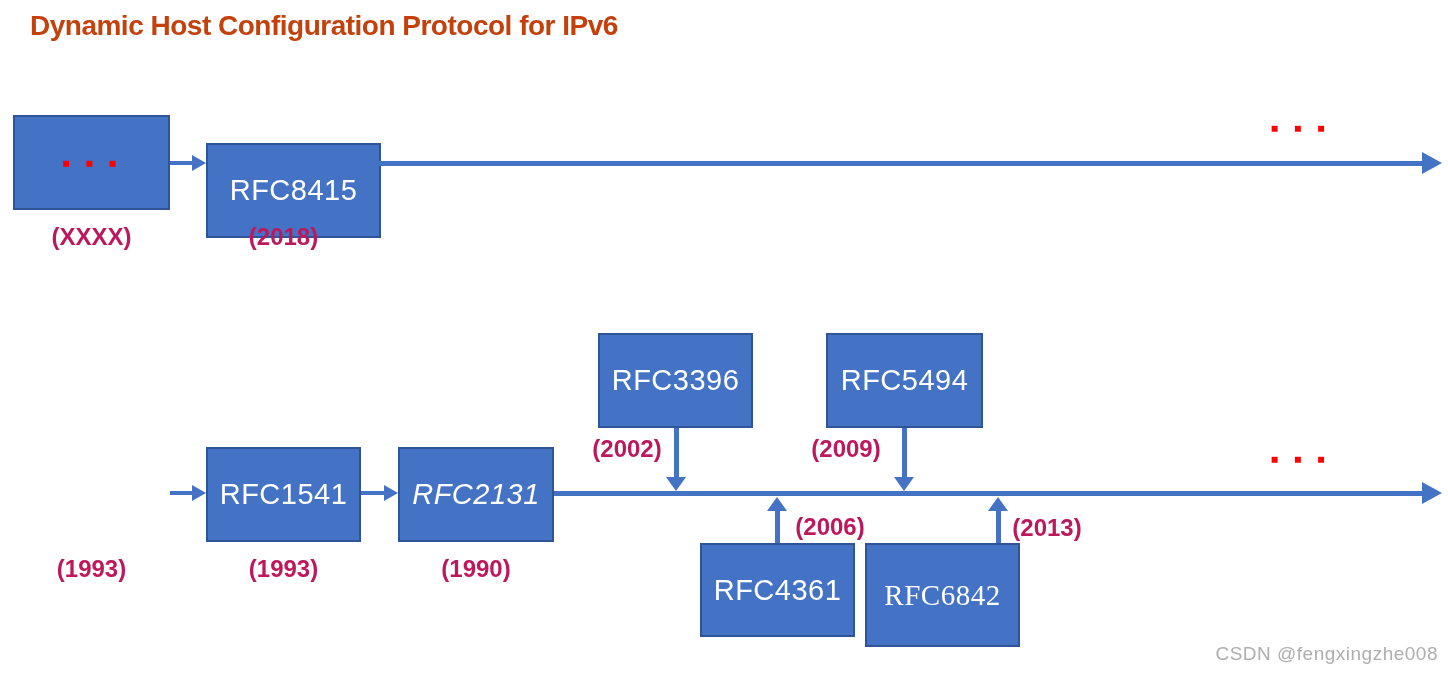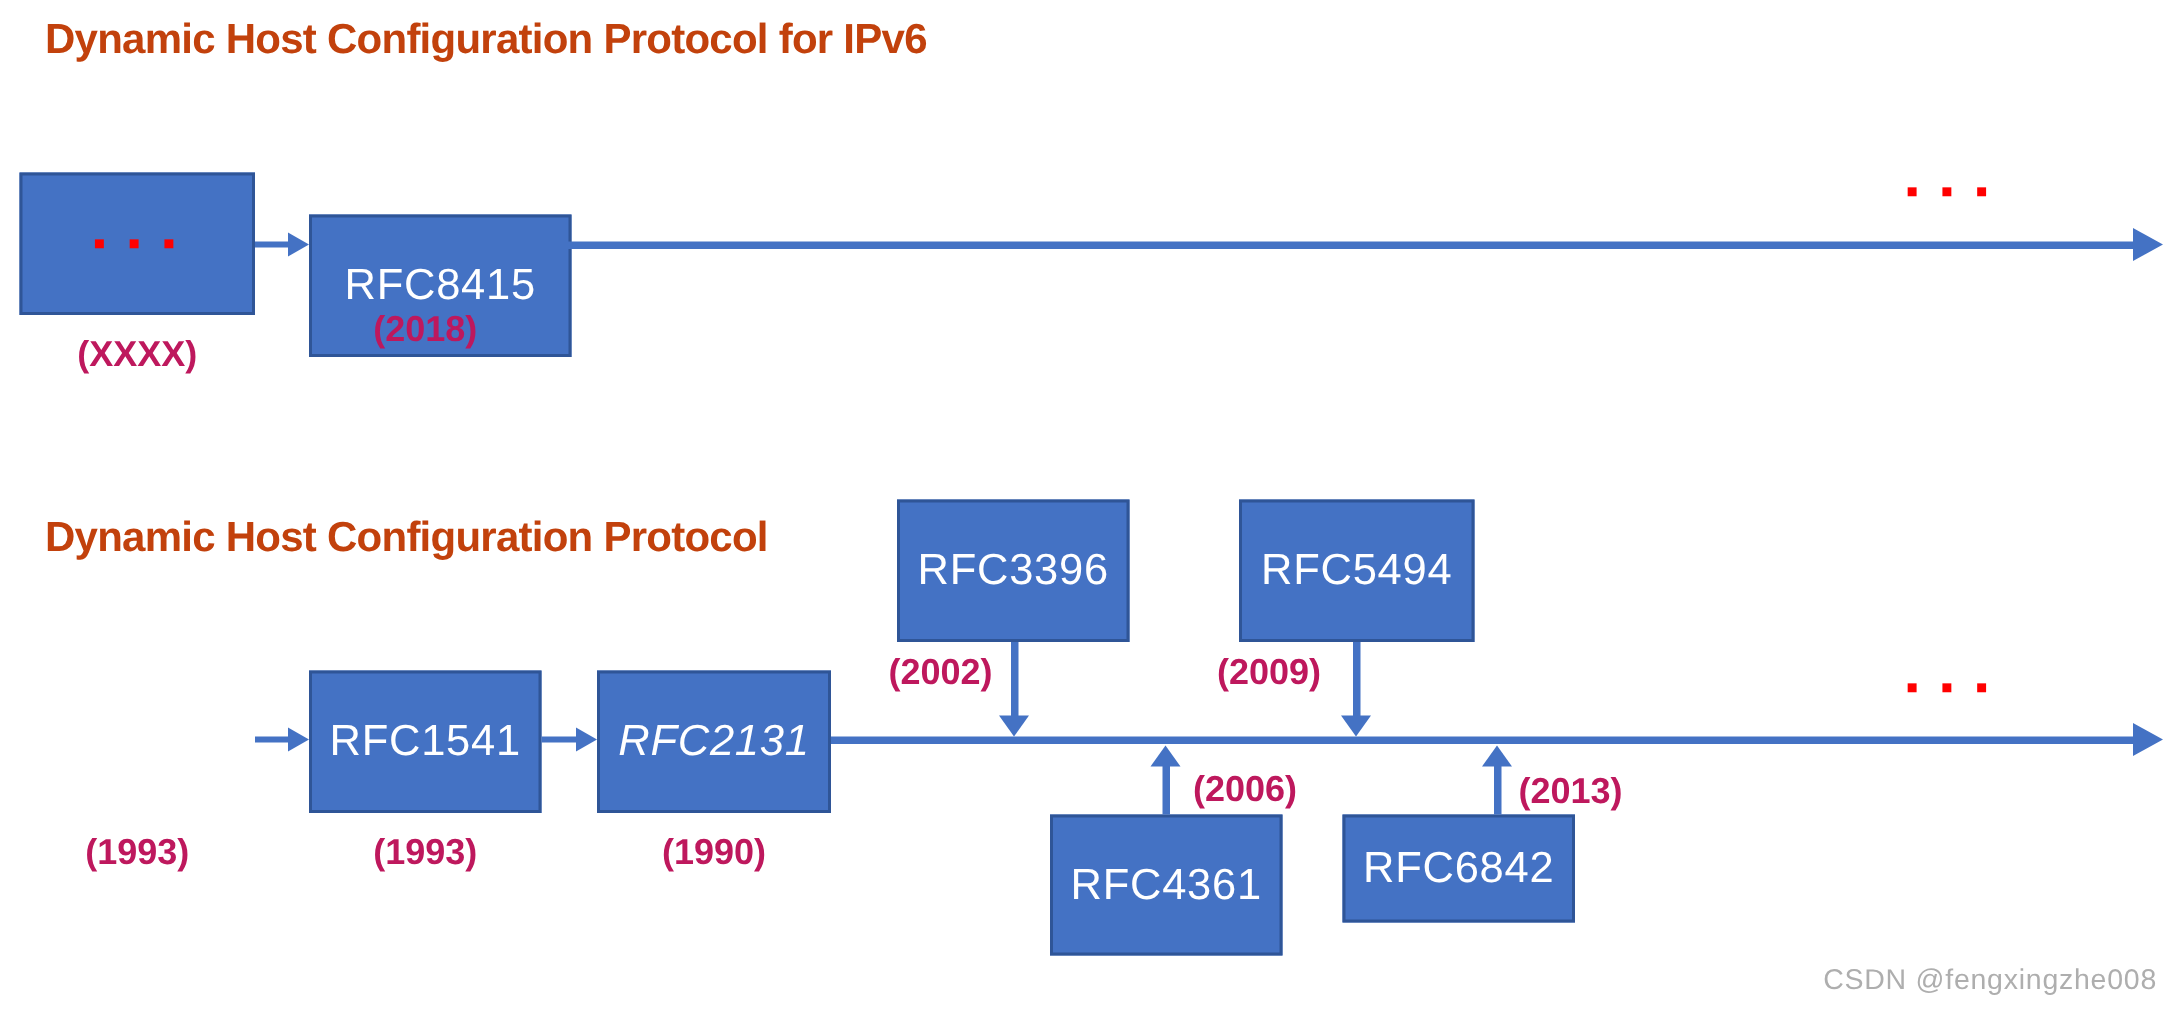--- a/index.html
+++ b/index.html
@@ -60,23 +60,22 @@
   <div class="rfc-box" style="left:206px;top:115px;width:175px;height:95px;margin-top:28px;">
     <span>RFC8415</span>
   </div>
 
   <div class="hline" style="left:361px;top:161px;width:1063px;"></div>
   <div class="head-right" style="left:1422px;top:152px;"></div>
 
   <div class="dots" style="left:1255px;top:122px;width:90px;">▪ ▪ ▪</div>
 
   <div class="year-label" style="left:13px;top:225px;width:157px;">(XXXX)</div>
-  <div class="year-label" style="left:206px;top:208px;width:155px;">(2018)</div>
+  <div class="year-label" style="left:206px;top:225px;width:155px;">(2018)</div>
 
-  <div class="section-title" style="left:30px;top:342px;">Dynamic Host Configuration Protocol</div>
 
   <div class="hline" style="left:170px;top:491px;width:24px;height:4px;"></div>
   <div class="head-right-sm" style="left:192px;top:485px;"></div>
 
   <div class="rfc-box" style="left:206px;top:447px;width:155px;height:95px;">
     <span>RFC1541</span>
   </div>
   <div class="hline" style="left:361px;top:491px;width:25px;height:4px;"></div>
   <div class="head-right-sm" style="left:384px;top:485px;"></div>
 
@@ -107,21 +106,21 @@
   <div class="head-down" style="left:894px;top:477px;"></div>
   <div class="year-label" style="left:801px;top:437px;width:90px;">(2009)</div>
 
   <div class="rfc-box" style="left:700px;top:543px;width:155px;height:94px;">
     <span>RFC4361</span>
   </div>
   <div class="head-up" style="left:767px;top:497px;"></div>
   <div class="vline" style="left:775px;top:509px;height:34px;"></div>
   <div class="year-label" style="left:782px;top:515px;width:96px;">(2006)</div>
 
-  <div class="rfc-box" style="left:895px;top:543px;width:155px;height:72px;">
+  <div class="rfc-box" style="left:865px;top:543px;width:155px;height:104px;font-family:Liberation Serif, serif;">
     <span>RFC6842</span>
   </div>
   <div class="head-up" style="left:988px;top:497px;"></div>
   <div class="vline" style="left:996px;top:509px;height:34px;"></div>
   <div class="year-label" style="left:999px;top:516px;width:96px;">(2013)</div>
 
   <div class="watermark">CSDN @fengxingzhe008</div>
 
 </div>
 

